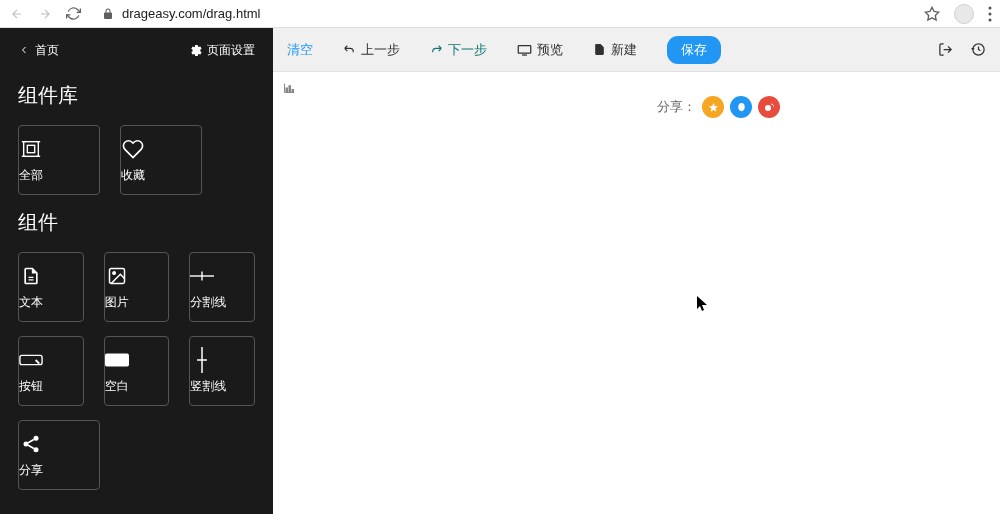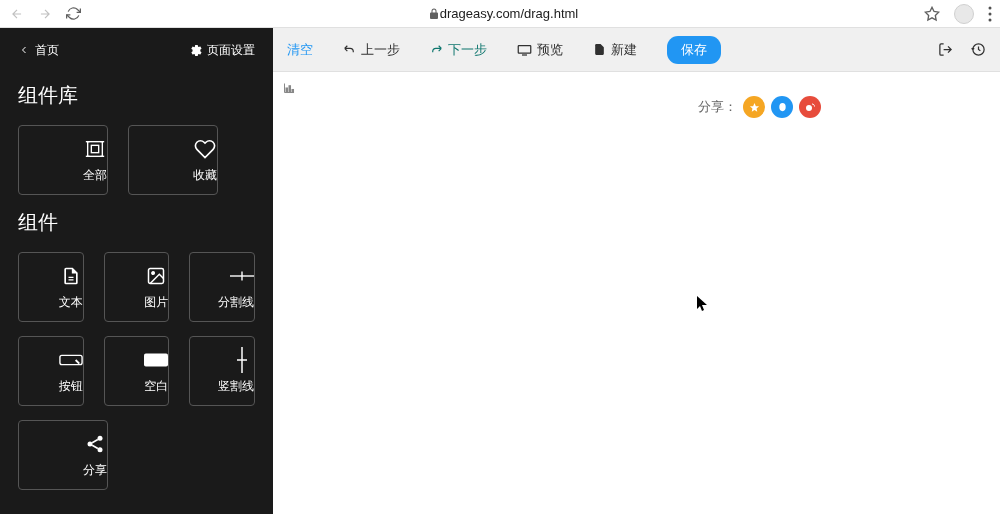--- a/index.html
+++ b/index.html
@@ -2,56 +2,56 @@
 <html><head>
   <meta charset="utf-8">
   <style>
     * { margin: 0; padding: 0; box-sizing: border-box; font-family: -apple-system, BlinkMacSystemFont, "Segoe UI", "PingFang SC", "Microsoft YaHei", sans-serif; }
     body { width: 1000px; height: 514px; overflow: hidden; background: #fff; }
     
     
     .browser-bar { height: 28px; background: #fff; border-bottom: 1px solid #e0e0e0; display: flex; align-items: center; padding: 0 8px; gap: 10px; }
     .nav-btn { width: 18px; height: 18px; display: flex; align-items: center; justify-content: center; color: #606060; cursor: pointer; }
     .nav-btn.disabled { color: #c0c0c0; }
-    .url-bar { flex: 1; display: flex; align-items: center; padding: 0 10px; height: 22px; justify-content: center; }
+    .url-bar { flex: 1; display: flex; align-items: center; gap: 8px; padding: 0 10px; height: 22px; }
     .lock-icon { color: #606060; }
     .url-text { color: #202020; font-size: 13px; }
     .browser-right { display: flex; align-items: center; gap: 14px; }
     .star-icon { color: #606060; }
     .avatar { width: 20px; height: 20px; border-radius: 50%; background: #e8e8e8; border: 1px solid #d0d0d0; }
     .menu-dots { color: #505050; }
     
     
     .app { display: flex; height: 486px; }
     
     
     .sidebar { width: 273px; background: #1a1a1a; color: #fff; padding: 0 18px 18px 18px; overflow: hidden; }
     .sidebar-top { display: flex; justify-content: space-between; align-items: center; height: 44px; font-size: 12px; }
     .sidebar-top-link { display: flex; align-items: center; gap: 5px; cursor: pointer; }
     .section-title { font-size: 20px; font-weight: 400; margin: 10px 0 16px 0; }
     
     .tile-row { display: flex; gap: 20px; margin-bottom: 14px; }
-    .tile { width: 90px; height: 70px; border: 1px solid #555; border-radius: 4px; display: flex; flex-direction: column; align-items: flex-end; justify-content: center; gap: 6px; cursor: pointer; background: #1a1a1a; }
+    .tile { width: 82px; height: 70px; border: 1px solid #555; border-radius: 4px; display: flex; flex-direction: column; align-items: flex-start; justify-content: center; gap: 6px; cursor: pointer; background: #1a1a1a; }
     .tile-icon { width: 24px; height: 24px; display: flex; align-items: center; justify-content: center; color: #fff; }
     .tile-label { font-size: 12px; color: #fff; }
     
     
     .main { flex: 1; display: flex; flex-direction: column; background: #f0f0f0; }
     .toolbar { height: 44px; background: #f0f0f0; display: flex; align-items: center; padding: 0 14px; gap: 30px; font-size: 13px; color: #303030; border-bottom: 1px solid #e0e0e0; }
     .tb-item { display: flex; align-items: center; gap: 5px; cursor: pointer; }
     .tb-item.primary { color: #2196f3; }
     .tb-item.disabled { color: #0f766e; }
     .tb-save { background: #2196f3; color: #fff; padding: 5px 14px; border-radius: 11px; cursor: pointer; }
     .tb-spacer { flex: 1; }
     .tb-right { display: flex; gap: 18px; color: #303030; }
     .tb-right-icon { cursor: pointer; }
     
     .canvas { flex: 1; background: #fff; position: relative; }
     .chart-icon { position: absolute; top: 10px; left: 10px; color: #888; }
-    .share-row { position: absolute; top: 24px; left: 425px; display: flex; align-items: center; gap: 6px; font-size: 13px; color: #666; }
+    .share-row { position: absolute; top: 24px; left: 384px; display: flex; align-items: center; gap: 6px; font-size: 13px; color: #666; }
     .share-circle { width: 22px; height: 22px; border-radius: 50%; display: flex; align-items: center; justify-content: center; color: #fff; font-size: 12px; }
     .sc-yellow { background: #f5a623; }
     .sc-blue { background: #2196f3; }
     .sc-red { background: #e74c3c; }
     
     .cursor-pointer { position: absolute; top: 224px; left: 424px; color: #000; font-size: 14px; }
     
     svg { display: block; }
   </style>
 </head>

